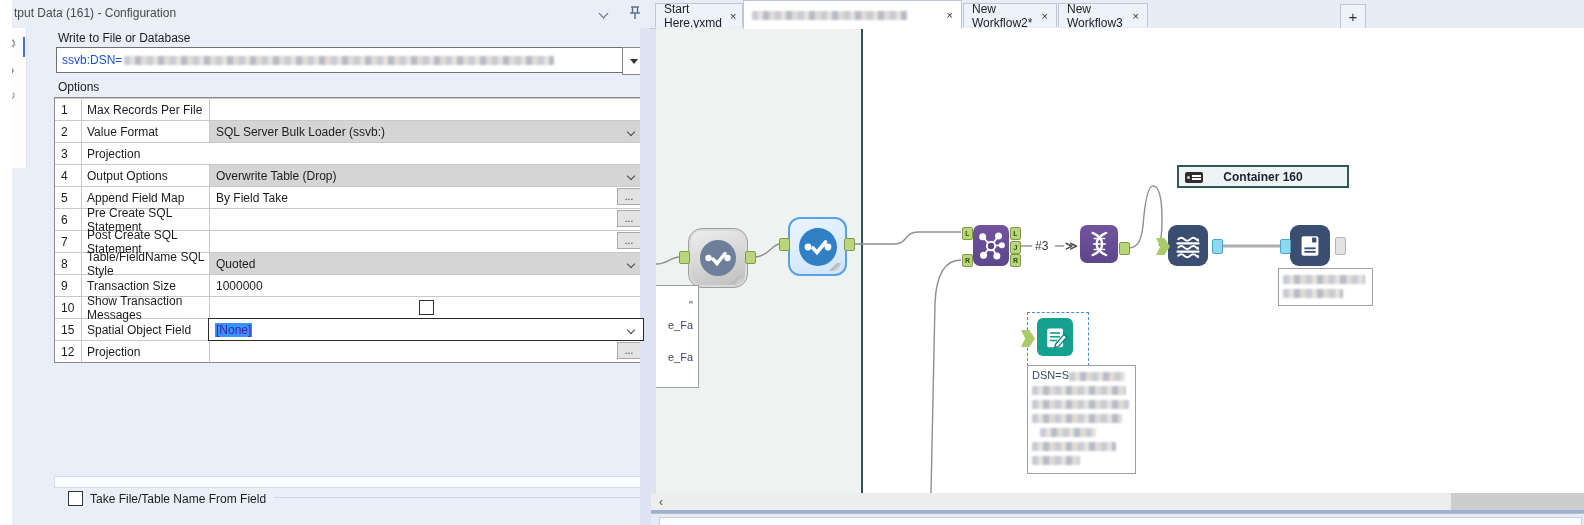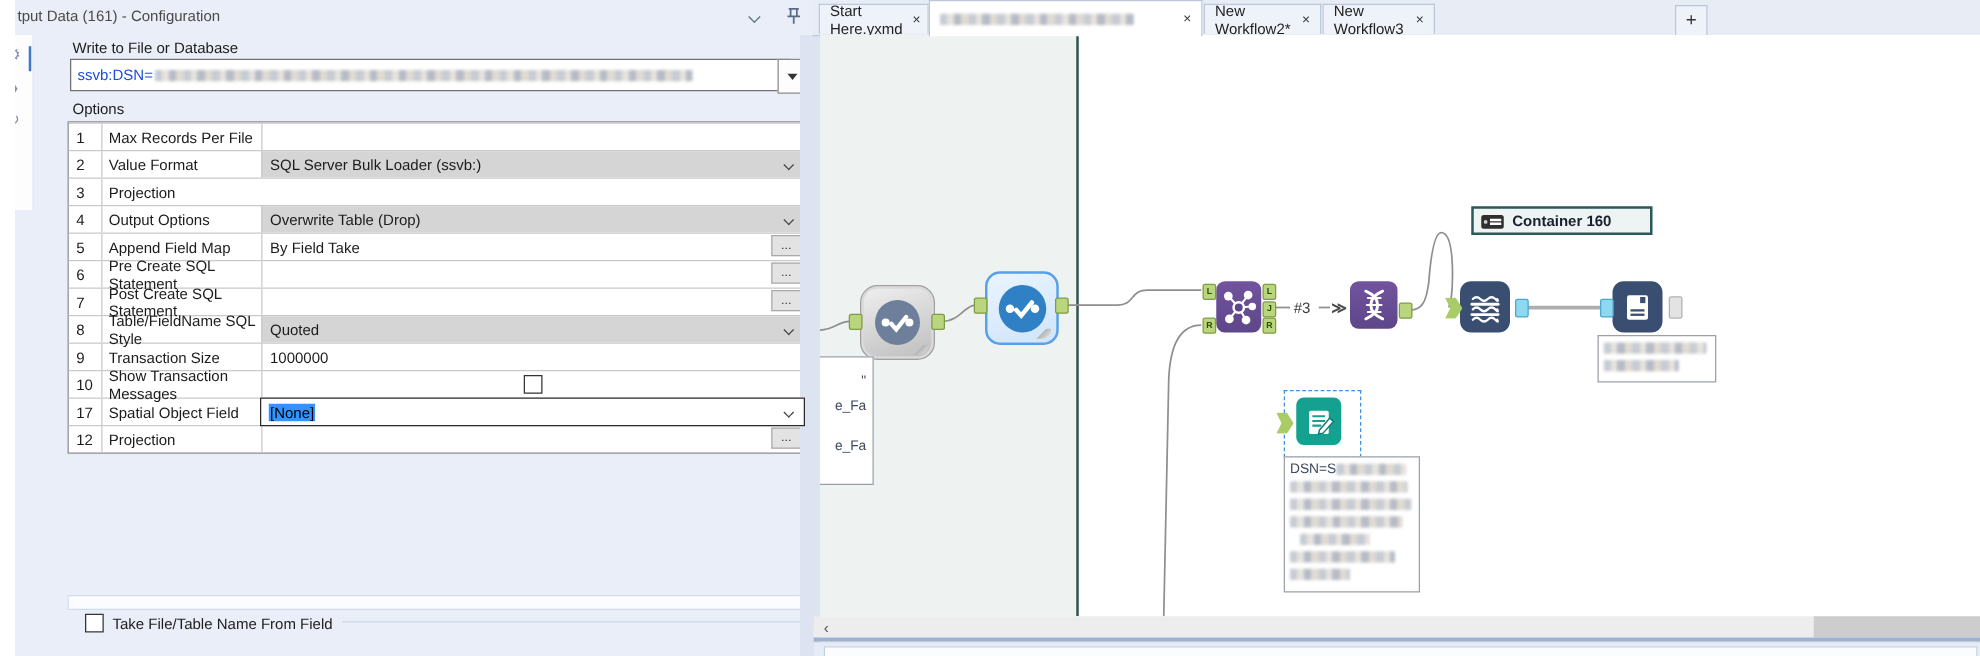--- a/index.html
+++ b/index.html
@@ -25,21 +25,21 @@
   .c-name{width:128px;border-left:1px solid #c9c9c9;display:flex;align-items:center;padding-left:5px;box-sizing:border-box;}
   .trow.hdr .c-name{border-left:none;}
   .c-val{flex:1;border-left:1px solid #c9c9c9;display:flex;align-items:center;padding-left:6px;box-sizing:border-box;position:relative;}
   .trow.hdr .c-val{border-left:none;}
   .val-dd{background:#d5d5d5;}
   .chev{position:absolute;right:8px;top:8px;width:7px;height:7px;}
   .chev::before{content:"";position:absolute;width:5px;height:5px;border-right:1.4px solid #444;border-bottom:1.4px solid #444;transform:rotate(45deg);}
   .btn-dots{position:absolute;right:2px;top:1px;width:24px;height:17px;background:#e3e3e3;border:1px solid #a9a9a9;font-size:10px;color:#333;line-height:13px;text-align:center;padding:0;}
   .cb{width:13px;height:13px;background:#fff;border:1px solid #333;display:inline-block;}
   .val-focus{border:1px solid #2b2b2b;background:#fff;margin:-1px;z-index:2;}
-  .sel-hl{background:#3393ff;color:#000000;padding:0 1px;}
+  .sel-hl{background:#3393ff;color:#4c1d95;padding:0 1px;}
   .white-strip{position:absolute;left:42px;top:476px;width:588px;height:12px;background:#fbfcff;border:1px solid #d3dae8;box-sizing:border-box;}
   .cfg-check{position:absolute;left:56px;top:491px;display:flex;align-items:center;gap:7px;font-size:12px;color:#1c1c1c;}
   .groupline{position:absolute;left:262px;top:497px;width:368px;height:1px;background:#ccd5e5;}
   
   .split{position:absolute;left:640px;top:28px;width:16px;height:497px;background:#dde3f0;}
   
   .tabbar{position:absolute;left:650px;top:0;width:934px;height:28px;background:#e7ecf5;border-bottom:1px solid #bcc7da;}
   .tab{position:absolute;top:3px;height:24px;background:#eef2f9;border:1px solid #bcc7da;border-bottom:none;display:flex;align-items:center;padding:0 8px;box-sizing:border-box;font-size:12px;color:#222;}
   .tab.active{top:0;height:29px;background:#fff;z-index:2;}
   .tab .x{margin-left:auto;font-size:11px;color:#333;padding-left:8px;cursor:default;}
@@ -185,21 +185,21 @@
 
       <div class="trow">
         <div class="c-num">10</div>
         <div class="c-name">Show Transaction Messages</div>
         <div class="c-val" style="justify-content:center;padding-left:0">
           <span class="cb"></span>
         </div>
       </div>
 
       <div class="trow">
-        <div class="c-num">17</div>
+        <div class="c-num">15</div>
         <div class="c-name">Spatial Object Field</div>
         <div class="c-val val-focus">
           <span class="sel-hl">[None]</span>
           <span class="chev"></span>
         </div>
       </div>
 
       <div class="trow">
         <div class="c-num">12</div>
         <div class="c-name">Projection</div>
@@ -312,21 +312,21 @@
           <path d="M11,5 C27,12 27,26 11,33" stroke-width="3"></path>
           <path d="M28,5 C12,12 12,26 28,33" stroke-width="3"></path>
           <line x1="13" y1="12" x2="26" y2="12" stroke-width="2"></line>
           <line x1="12" y1="19" x2="27" y2="19" stroke-width="2"></line>
           <line x1="13" y1="26" x2="26" y2="26" stroke-width="2"></line>
         </g>
       </svg>
     </div>
     <span class="anchor a-green" style="left:463px;top:214px"></span>
 
-    <div class="cont-hdr" style="left:521px;top:137px;width:145px;height:23px">
+    <div class="cont-hdr" style="left:521px;top:137px;width:172px;height:23px">
       <span class="cont-toggle"></span>
       <span>Container 160</span>
     </div>
 
     <span class="flag" style="left:500px;top:210px"></span>
     <div class="tool navy" style="left:512px;top:197px;width:40px;height:41px">
       <svg width="30" height="30" viewBox="0 0 40 40">
         <g stroke="#fff" fill="none" stroke-linecap="round">
           <path d="M7,11 q4,-4 8,0 t8,0 t8,0 t2,0" stroke-width="2.4"></path>
           <line x1="6" y1="16.5" x2="34" y2="16.5" stroke-width="3"></line>

